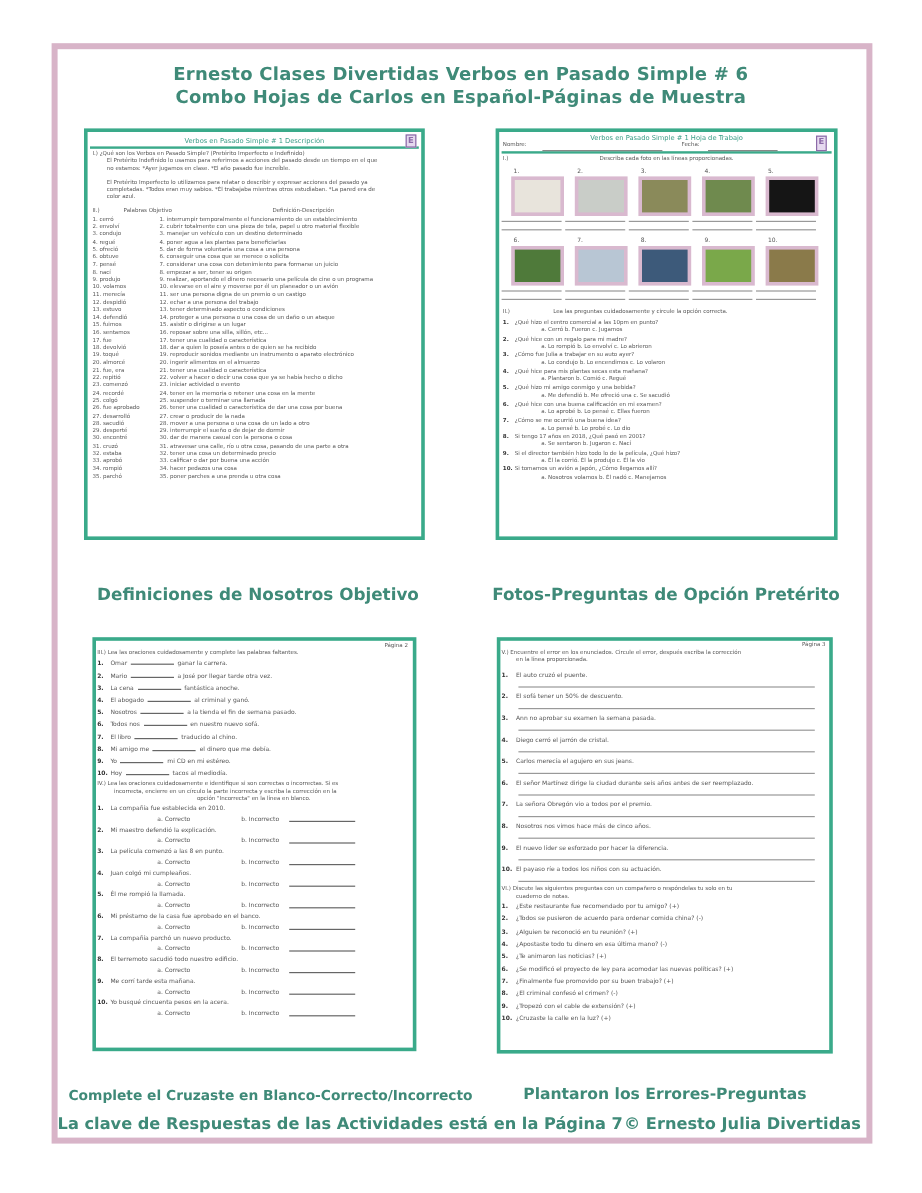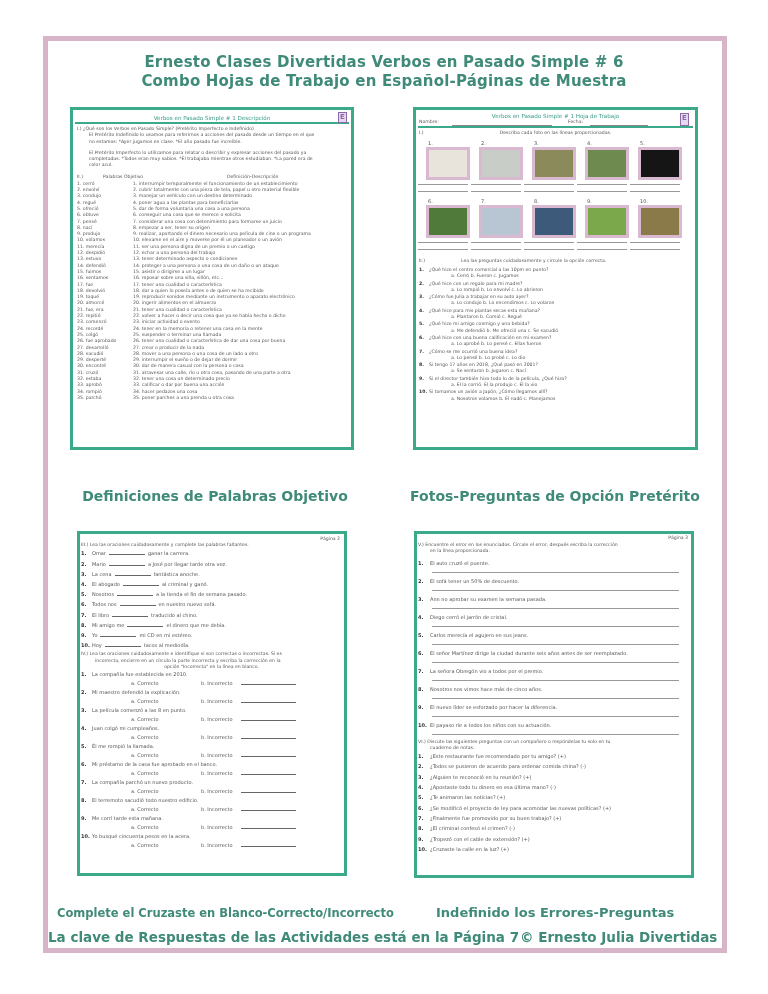--- a/index.html
+++ b/index.html
@@ -28,21 +28,21 @@
   .num-b { font-weight: bold; color: #333; }
   .blank { display: inline-block; border-bottom: 1px solid #666; width: 36px; height: 5px; vertical-align: baseline; }
   .ansline { display: inline-block; border-bottom: 1px solid #666; width: 55px; height: 5px; }
 </style>
 </head>
 <body>
 
 <div class="frame"></div>
 
 <div class="main-title t1">Ernesto Clases Divertidas Verbos en Pasado Simple # 6</div>
-<div class="main-title t2">Combo Hojas de Trabajo en Español-Páginas de Muestra</div>
+<div class="main-title t2">Combo Hojas de Carlos en Español-Páginas de Muestra</div>
 
 <div class="card" style="left:70px; top:107px; width:284px; height:343px;">
   <div style="position:absolute; left:2px; top:2px; right:2px; height:12px; border-bottom:2px solid #3aaa8a;">
     <div class="hdr" style="line-height:12px;">Verbos en Pasado Simple # 1 Descripción</div>
     <div class="logo" style="right:2px; top:0px;">E</div>
   </div>
   <div style="position:absolute; left:4px; top:16px; right:4px;">
     <div class="tiny teal">I.) ¿Qué son los Verbos en Pasado Simple? (Pretérito Imperfecto e Indefinido)</div>
     <div style="padding-left:12px;">
       <div class="tiny">El Pretérito Indefinido lo usamos para referirnos a acciones del pasado desde un tiempo en el que</div>
@@ -233,21 +233,21 @@
         <div class="tiny" style="margin-top: 1px;"><span class="num-b" style="display: inline-block; width: 10px;">8.</span><span>Si tengo 17 años en 2018, ¿Qué pasó en 2001?</span></div>
         <div class="tiny" style="padding-left: 32px;">a. Se sentaron        b. Jugaron     c. Nací</div>
         <div class="tiny" style="margin-top: 1px;"><span class="num-b" style="display: inline-block; width: 10px;">9.</span><span>Si el director también hizo todo lo de la película, ¿Qué hizo?</span></div>
         <div class="tiny" style="padding-left: 32px;">a. Él la corrió.  Él la produjo      c. Él la vio</div>
         <div class="tiny" style="margin-top: 1px;"><span class="num-b" style="display: inline-block; width: 10px;">10.</span><span>Si tomamos un avión a Japón, ¿Cómo llegamos allí?</span></div>
         <div class="tiny" style="padding-left: 32px;">a. Nosotros volamos           b. Él nadó     c. Manejamos</div>
       </div>
   </div>
 </div>
 
-<div class="section-title" style="left:60px; top:488px; width:310px;">Definiciones de Palabras Objetivo</div>
+<div class="section-title" style="left:60px; top:488px; width:310px;">Definiciones de Nosotros Objetivo</div>
 <div class="section-title" style="left:400px; top:488px; width:310px;">Fotos-Preguntas de Opción Pretérito</div>
 
 <div class="card" style="left:77px; top:531px; width:270px; height:345px;">
   <div class="tiny teal" style="position:absolute; right:4px; top:2px;">Página 2</div>
   <div style="position:absolute; left:1px; top:8px; right:2px;">
     <div class="tiny teal">III.) Lea las oraciones cuidadosamente y complete las palabras faltantes.</div>
     <div id="fill-items">
         <div class="tiny-b" style="line-height: 10.2px;"><span class="num-b" style="display: inline-block; width: 11px;">1.</span><span>Omar</span><span class="blank" style="margin: 0px 3px;"></span><span>ganar la carrera.</span></div>
         <div class="tiny-b" style="line-height: 10.2px;"><span class="num-b" style="display: inline-block; width: 11px;">2.</span><span>Mario</span><span class="blank" style="margin: 0px 3px;"></span><span>a José por llegar tarde otra vez.</span></div>
         <div class="tiny-b" style="line-height: 10.2px;"><span class="num-b" style="display: inline-block; width: 11px;">3.</span><span>La cena</span><span class="blank" style="margin: 0px 3px;"></span><span>fantástica anoche.</span></div>
@@ -365,15 +365,15 @@
         <div class="tiny-b" style="line-height: 10.3px;"><span class="num-b" style="display: inline-block; width: 12px;">6.</span><span>¿Se modificó el proyecto de ley para acomodar las nuevas políticas? (+)</span></div>
         <div class="tiny-b" style="line-height: 10.3px;"><span class="num-b" style="display: inline-block; width: 12px;">7.</span><span>¿Finalmente fue promovido por su buen trabajo? (+)</span></div>
         <div class="tiny-b" style="line-height: 10.3px;"><span class="num-b" style="display: inline-block; width: 12px;">8.</span><span>¿El criminal confesó el crimen? (-)</span></div>
         <div class="tiny-b" style="line-height: 10.3px;"><span class="num-b" style="display: inline-block; width: 12px;">9.</span><span>¿Tropezó con el cable de extensión? (+)</span></div>
         <div class="tiny-b" style="line-height: 10.3px;"><span class="num-b" style="display: inline-block; width: 12px;">10.</span><span>¿Cruzaste la calle en la luz? (+)</span></div>
       </div>
   </div>
 </div>
 
 <div class="footer-line" style="left:57px; top:906px; font-size:11.5px;">Complete el Cruzaste en Blanco-Correcto/Incorrecto</div>
-<div class="footer-line" style="left:436px; top:905px; font-size:13px;">Indefinido los Errores-Preguntas</div>
+<div class="footer-line" style="left:436px; top:905px; font-size:13px;">Plantaron los Errores-Preguntas</div>
 <div class="footer-line" style="left:48px; top:929px; font-size:13.5px;">La clave de Respuestas de las Actividades está en la Página 7</div>
 <div class="footer-line" style="left:520px; top:929px; font-size:13.5px;">© Ernesto Julia Divertidas</div>
 
 </body></html>

